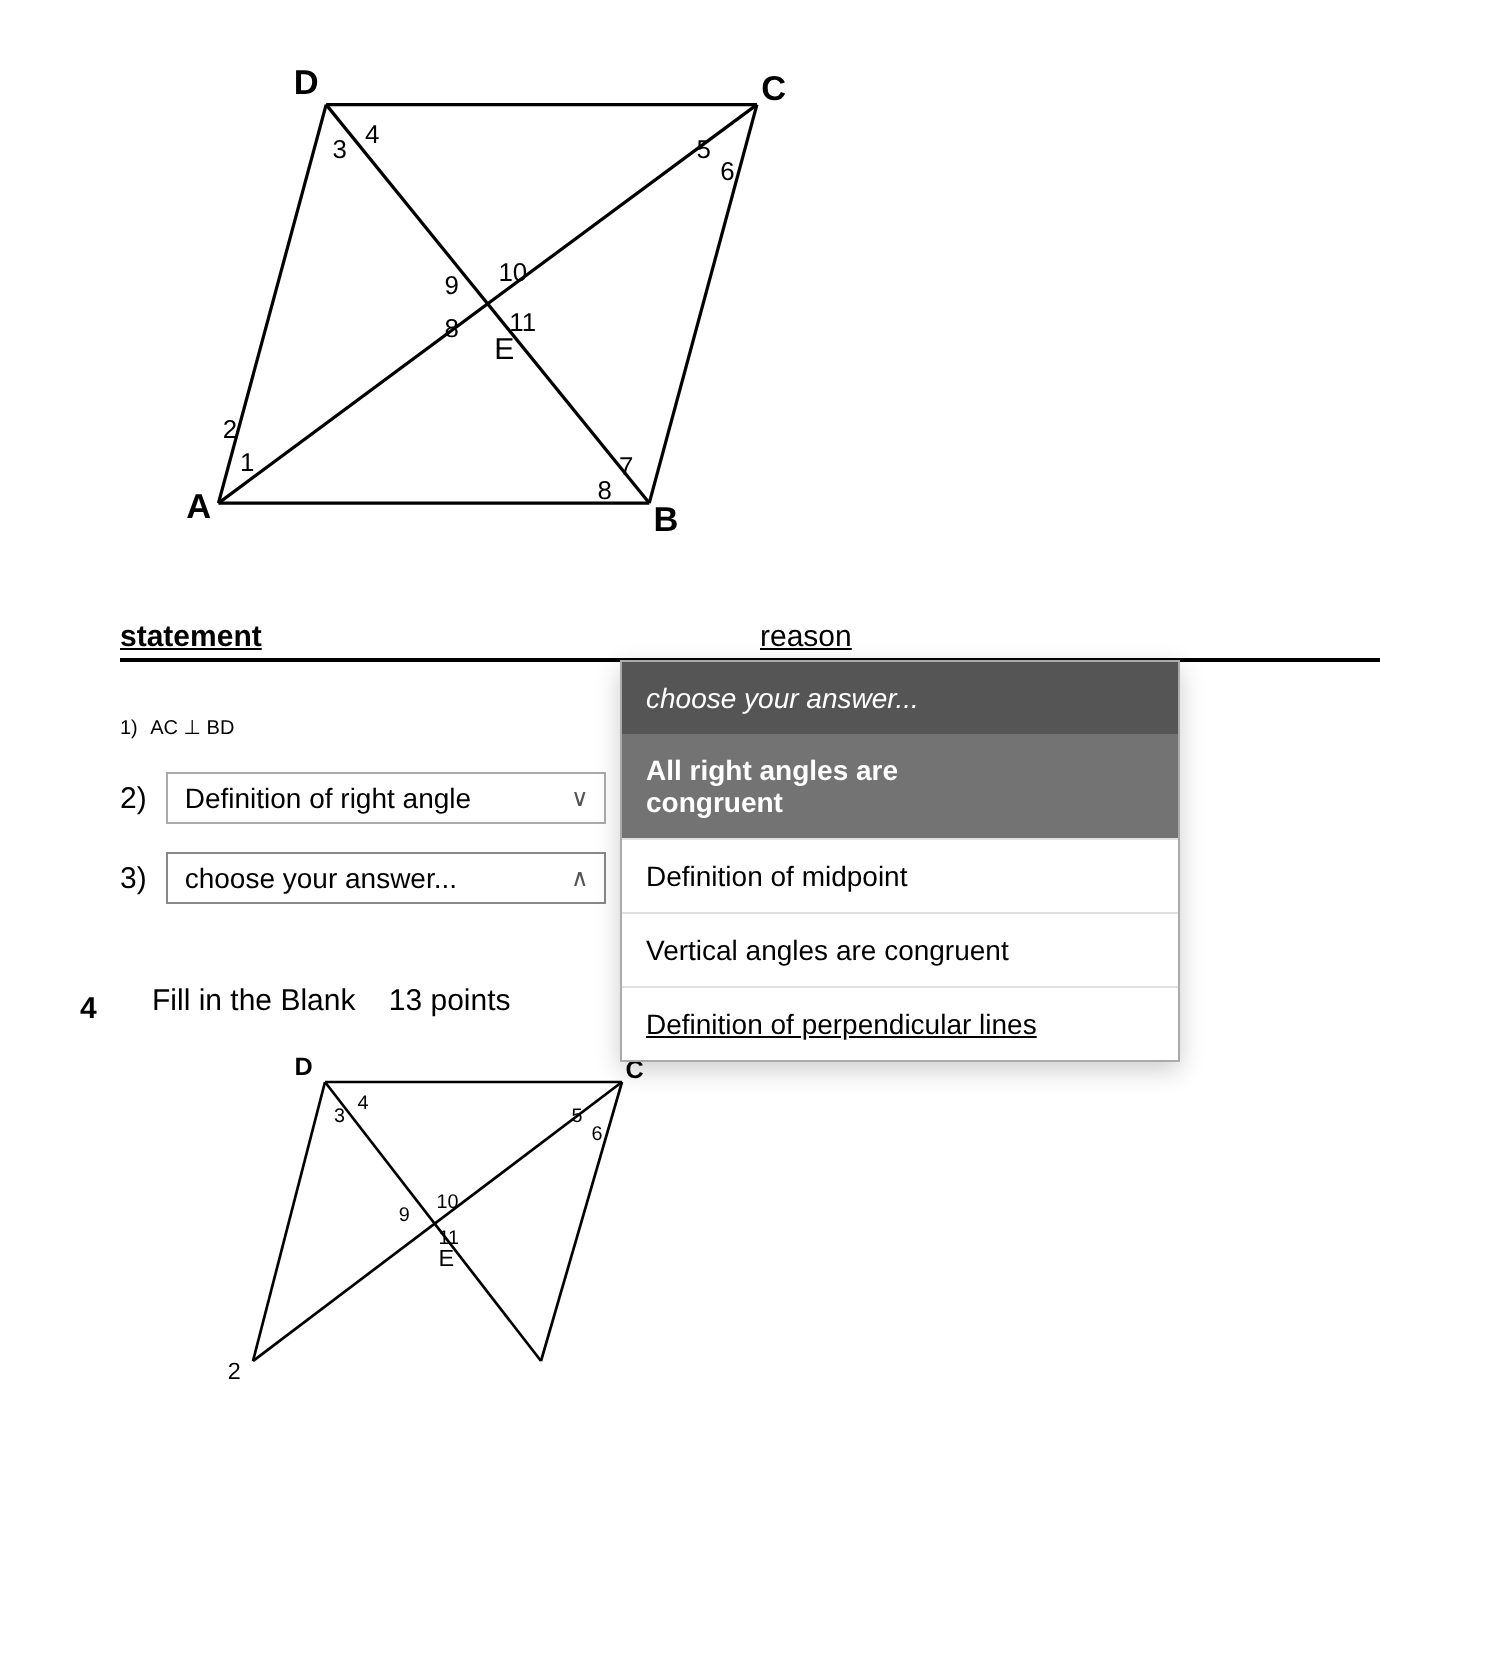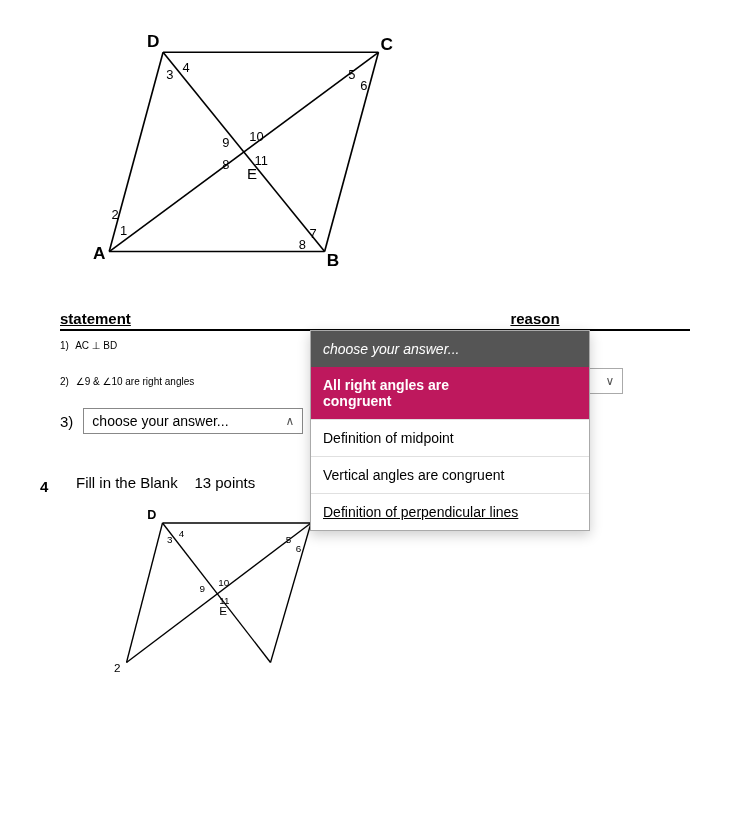--- a/index.html
+++ b/index.html
@@ -33,34 +33,33 @@
 
     
     .proof-section {
       margin: 10px 30px 20px 30px;
     }
 
     .proof-header {
       display: flex;
       border-bottom: 2px solid #000;
       padding-bottom: 2px;
-      margin-bottom: 6px;
+      margin-bottom: 24px;
     }
 
     .proof-header .col-statement {
       width: 320px;
       font-weight: bold;
       text-decoration: underline;
     }
 
     .proof-header .col-reason {
       flex: 1;
-      font-weight: bold;
+      font-weight: normal;
       text-decoration: underline;
-      text-align: center;
     }
 
     .proof-row {
       display: flex;
       align-items: center;
       margin-bottom: 14px;
     }
 
     .proof-row .col-statement {
       width: 320px;
@@ -126,21 +125,21 @@
       border-bottom: 1px solid #e0e0e0;
       color: #000;
     }
 
     .dropdown-item:last-child {
       border-bottom: none;
       text-decoration: underline;
     }
 
     .dropdown-item.selected {
-      background: #be185d;
+      background: #737373;
       color: #fff;
       font-weight: bold;
     }
 
     
     .section-4 {
       display: flex;
       align-items: flex-start;
       margin-top: 10px;
       padding: 0 0 0 10px;
@@ -229,24 +228,20 @@
         <span class="row-num">1)</span>
         AC ⊥ BD
       </div>
       <div class="col-reason">
         <span class="row-num">1)</span>
         <span>Given</span>
       </div>
     </div>
 
     <div class="proof-row">
-      <div class="col-statement">
-        <span class="row-num">2)</span>
-        ∠9 &amp; ∠10 are right angles
-      </div>
       <div class="col-reason">
         <span class="row-num">2)</span>
         <div class="reason-select">
           <span>Definition of right angle</span>
           <span class="chevron">∨</span>
         </div>
       </div>
     </div>
 
     <div class="proof-row" style="position:relative;">

